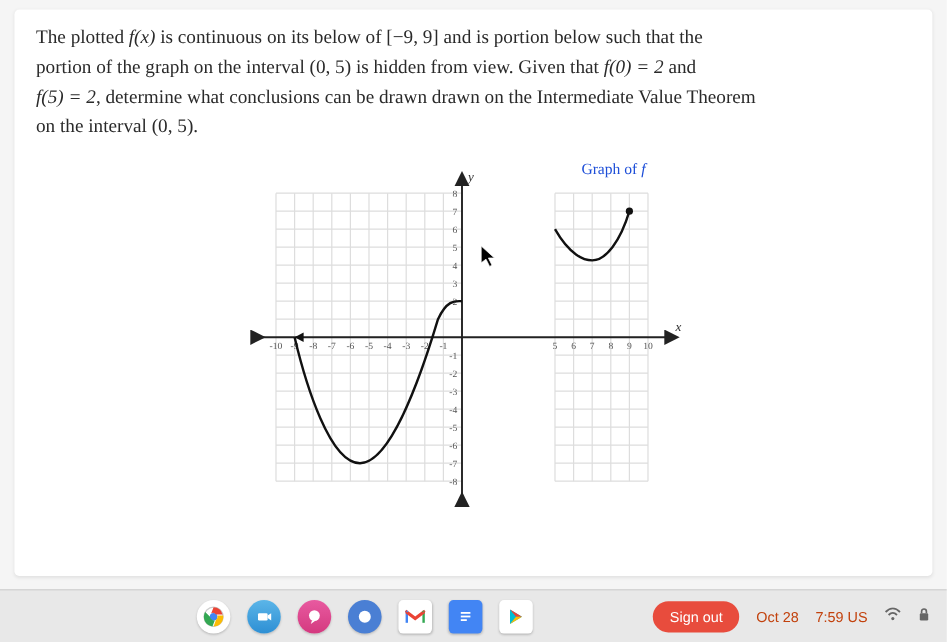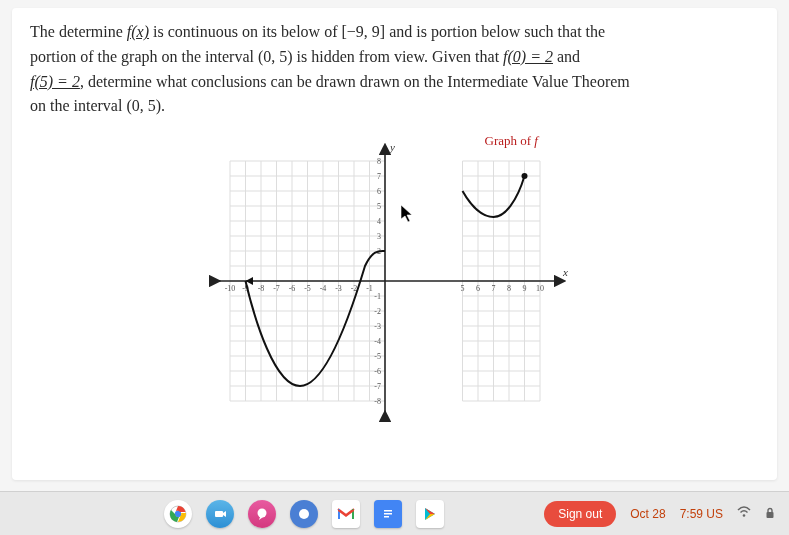--- a/index.html
+++ b/index.html
@@ -18,33 +18,33 @@
       padding: 12px 18px 6px 18px;
       box-shadow: 0 1px 3px rgba(0,0,0,0.08);
       height: 472px;
       position: relative;
     }
     .problem-text {
       font-size: 16px;
       line-height: 1.55;
       color: #2a2a2a;
     }
-    .math { font-style: italic; font-family: Georgia, serif; text-decoration: underline; }
+    .math { font-style: italic; font-family: Georgia, serif; }
     .graph-area {
       position: relative;
       width: 440px;
       height: 300px;
       margin: 12px auto 0 auto;
     }
     .graph-title {
       position: absolute;
       top: 2px;
       left: 310px;
       font-size: 13px;
-      color: #b91c1c;
+      color: #1d4ed8;
     }
     .graph-title .math-i { font-style: italic; }
     svg.plot {
       position: absolute;
       top: 10px;
       left: 0;
     }
     .taskbar {
       position: absolute;
       bottom: 0;
@@ -97,21 +97,21 @@
       font-family: Arial, sans-serif;
     }
     .wifi { font-size: 12px; color: #666; }
     .lock { font-size: 11px; color: #666; }
   </style>
 </head>
 <body>
 
 <div class="content-panel">
   <div class="problem-text">
-    <span>The determine </span><span class="math">f(x)</span><span> is continuous on its below of </span><span>[−9, 9]</span><span> and is portion below such that the</span><br>
+    <span>The plotted </span><span class="math">f(x)</span><span> is continuous on its below of </span><span>[−9, 9]</span><span> and is portion below such that the</span><br>
     <span>portion of the graph on the interval </span><span>(0, 5)</span><span> is hidden from view. Given that </span><span class="math">f(0) = 2</span><span> and</span><br>
     <span class="math">f(5) = 2</span><span>, determine what conclusions can be drawn drawn on the Intermediate Value Theorem</span><br>
     <span>on the interval </span><span>(0, 5)</span><span>.</span>
   </div>
 
   <div class="graph-area">
     <div class="graph-title">
       <span>Graph of </span><span class="math-i">f</span>
     </div>
     <svg class="plot" width="440" height="290" viewBox="0 0 440 290">

